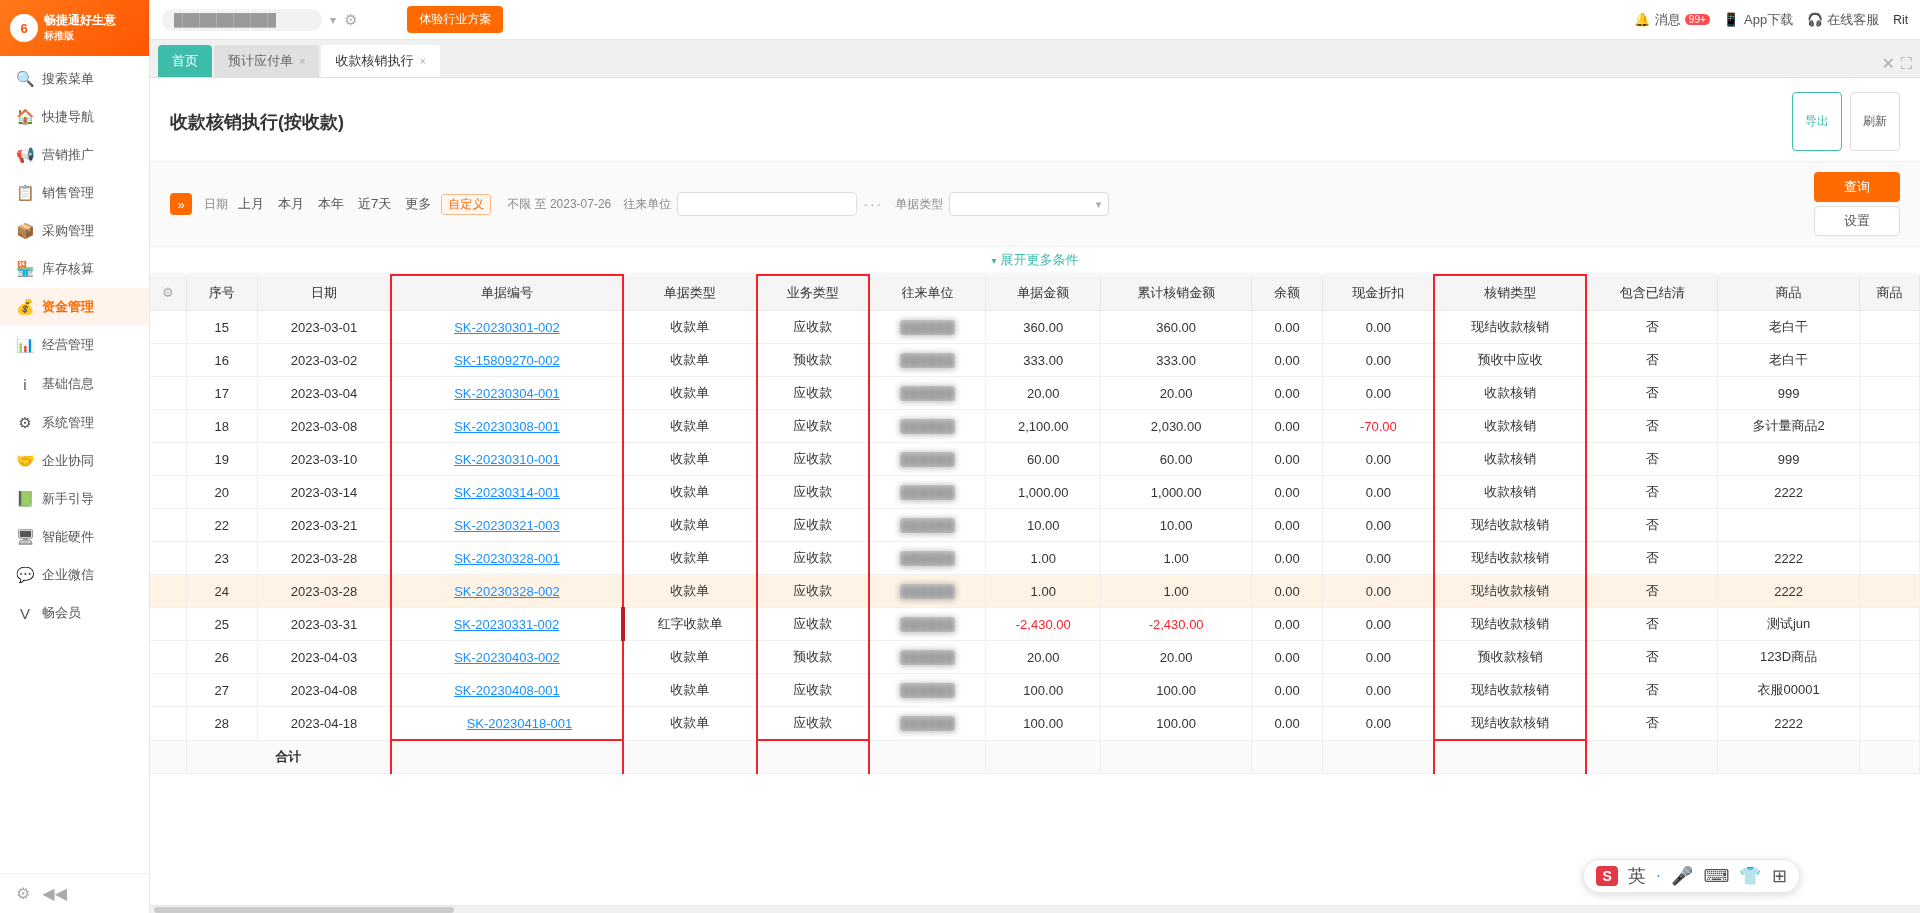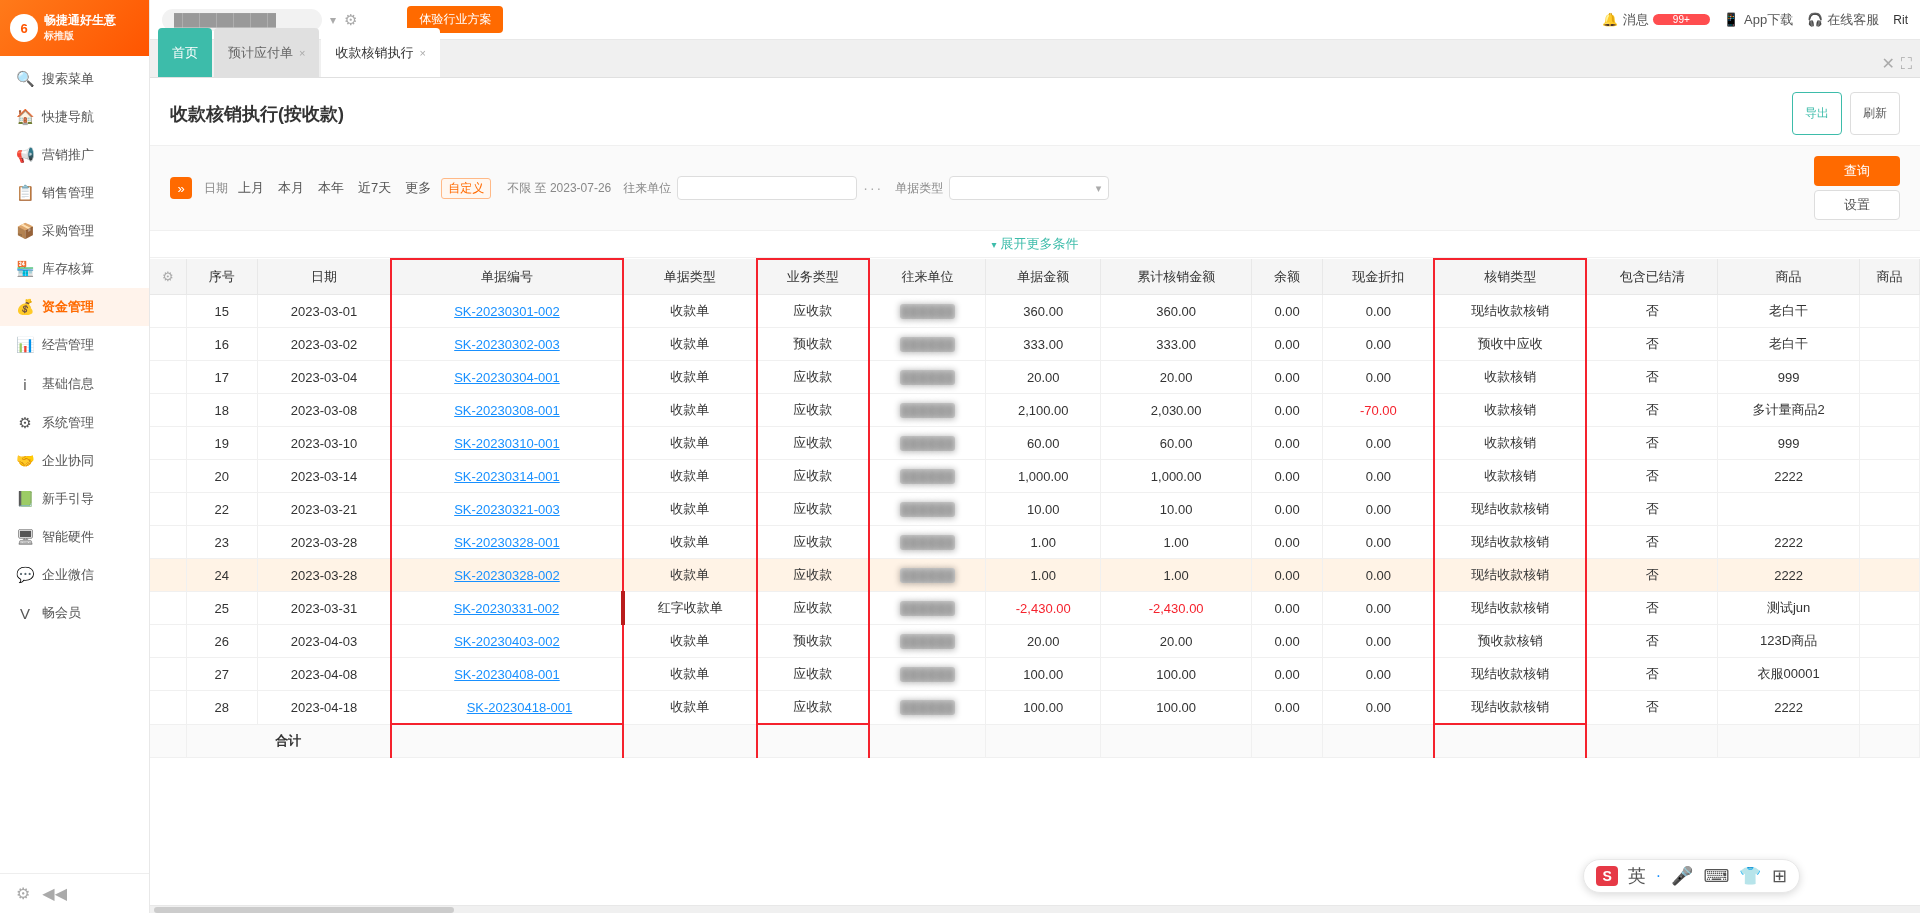--- a/index.html
+++ b/index.html
@@ -82,38 +82,38 @@
       font-size: 12px;
       cursor: pointer;
       margin-left: 42px;
     }
     .topbar-right { display: flex; align-items: center; gap: 14px; color: #555; font-size: 12px; }
     .topbar-right-item { display: flex; align-items: center; gap: 4px; cursor: pointer; }
     .badge {
       background: #ff4d4f;
       color: #fff;
       border-radius: 8px;
-      padding: 0 20px;
+      padding: 0 4px;
       font-size: 10px;
       min-width: 16px;
       text-align: center;
     }
     .topbar-username { color: #333; font-size: 12px; }
 
     
     .tabs-bar {
       height: 38px;
       background: #f0f0f0;
       display: flex; align-items: flex-end;
       padding: 0 8px;
       gap: 2px;
       border-bottom: 1px solid #e0e0e0;
     }
     .tab {
-      height: 49px;
+      height: 32px;
       padding: 0 14px;
       display: flex; align-items: center; gap: 6px;
       border-radius: 4px 4px 0 0;
       cursor: pointer;
       font-size: 13px;
       background: #e0e0e0;
       color: #666;
     }
     .tab.active {
       background: #fff;
@@ -134,21 +134,21 @@
       display: flex; align-items: center; justify-content: space-between;
       border-bottom: 1px solid #f0f0f0;
     }
     .page-title { font-size: 18px; font-weight: bold; color: #333; }
     .page-header-actions { display: flex; gap: 8px; }
     .btn-export {
       border: 1px solid #3dbcaa;
       color: #3dbcaa;
       background: #fff;
       border-radius: 4px;
-      padding: 12px 12px;
+      padding: 20px 12px;
       font-size: 12px;
       cursor: pointer;
       display: flex; align-items: center; gap: 4px;
     }
     .btn-refresh {
       border: 1px solid #ddd;
       color: #555;
       background: #fff;
       border-radius: 4px;
       padding: 4px 12px;
@@ -519,21 +519,21 @@
     <td class="">0.00</td>
     <td style="border-left:2px solid #f5222d;border-right:2px solid #f5222d;">现结收款核销</td>
     <td>否</td>
     <td>老白干</td>
     <td style="width:60px;"></td>
   </tr>
             <tr>
     <td></td>
     <td>16</td>
     <td>2023-03-02</td>
-    <td style="border-left:2px solid #f5222d;border-right:2px solid #f5222d;"><span class="link-text">SK-20230302-003</span></td>
+    <td style="border-left:2px solid #f5222d;border-right:2px solid #f5222d;"><span class="link-text">SK-15809270-002</span></td>
     <td>收款单</td>
     <td style="border-left:2px solid #f5222d;border-right:2px solid #f5222d;">预收款</td>
     <td><span class="blurred">██████</span></td>
     <td class="">333.00</td>
     <td class="">333.00</td>
     <td>0.00</td>
     <td class="">0.00</td>
     <td style="border-left:2px solid #f5222d;border-right:2px solid #f5222d;">预收中应收</td>
     <td>否</td>
     <td>老白干</td>

